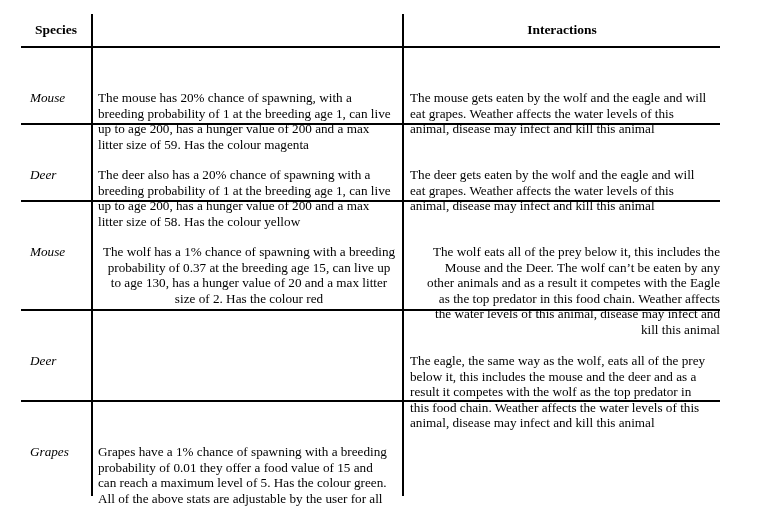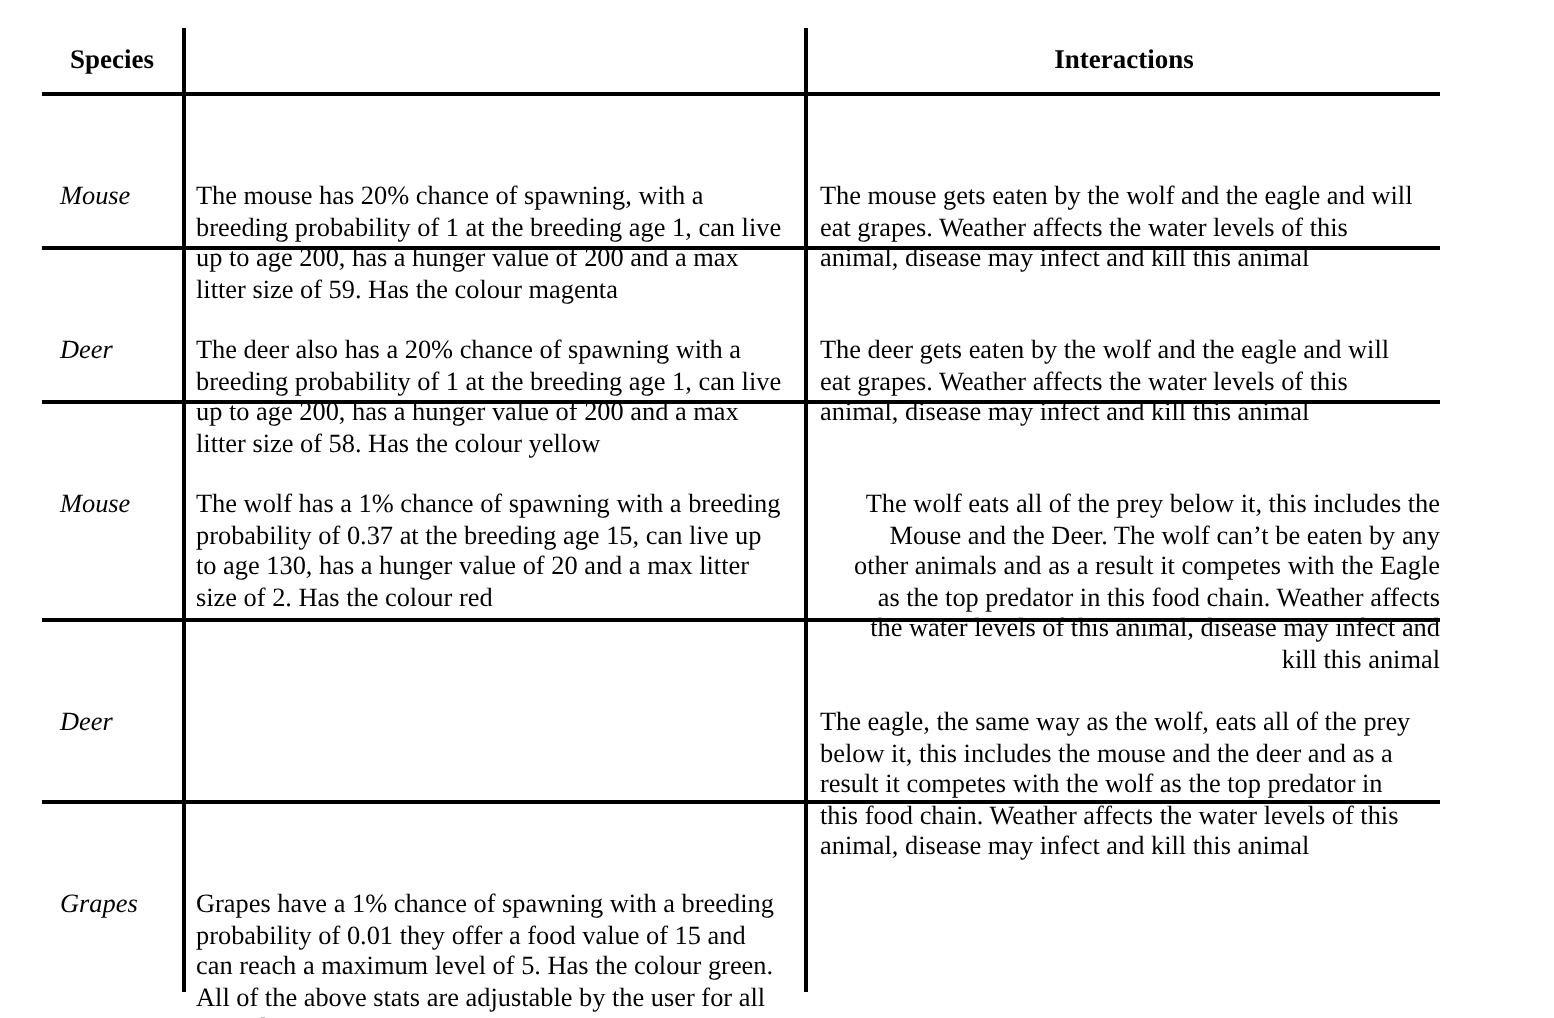--- a/index.html
+++ b/index.html
@@ -89,21 +89,21 @@
   <div class="cell species" style="top:133px;">Deer</div>
   <div class="cell behaviour" style="top:133px;">The deer also has a 20% chance of spawning with a
 breeding probability of 1 at the breeding age 1, can live
 up to age 200, has a hunger value of 200 and a max
 litter size of 58. Has the colour yellow</div>
   <div class="cell interactions" style="top:133px;">The deer gets eaten by the wolf and the eagle and will
 eat grapes. Weather affects the water levels of this
 animal, disease may infect and kill this animal</div>
 
   <div class="cell species" style="top:210px;">Mouse</div>
-  <div class="cell behaviour" style="top:210px;">The wolf has a 1% chance of spawning with a breeding
+  <div class="cell behaviour" style="top:210px;text-align:center;">The wolf has a 1% chance of spawning with a breeding
 probability of 0.37 at the breeding age 15, can live up
 to age 130, has a hunger value of 20 and a max litter
 size of 2. Has the colour red</div>
   <div class="cell interactions" style="top:210px;text-align:right;">The wolf eats all of the prey below it, this includes the
 Mouse and the Deer. The wolf can’t be eaten by any
 other animals and as a result it competes with the Eagle
 as the top predator in this food chain. Weather affects
 the water levels of this animal, disease may infect and
 kill this animal</div>
 

